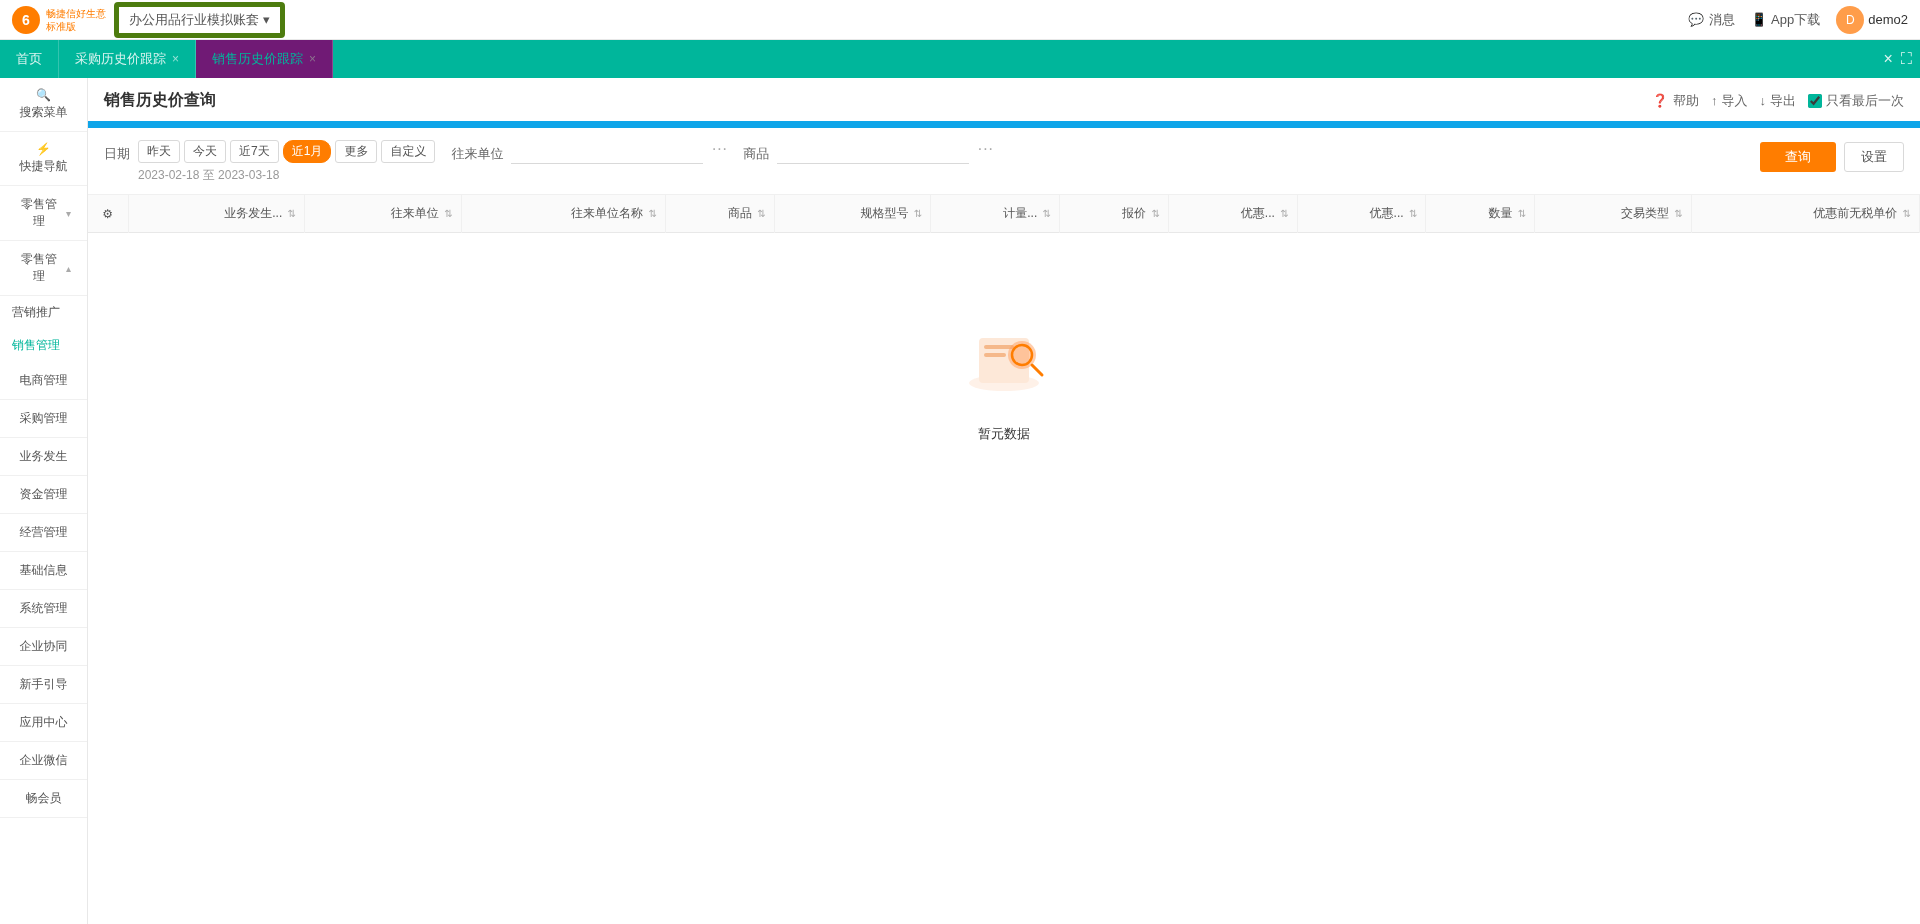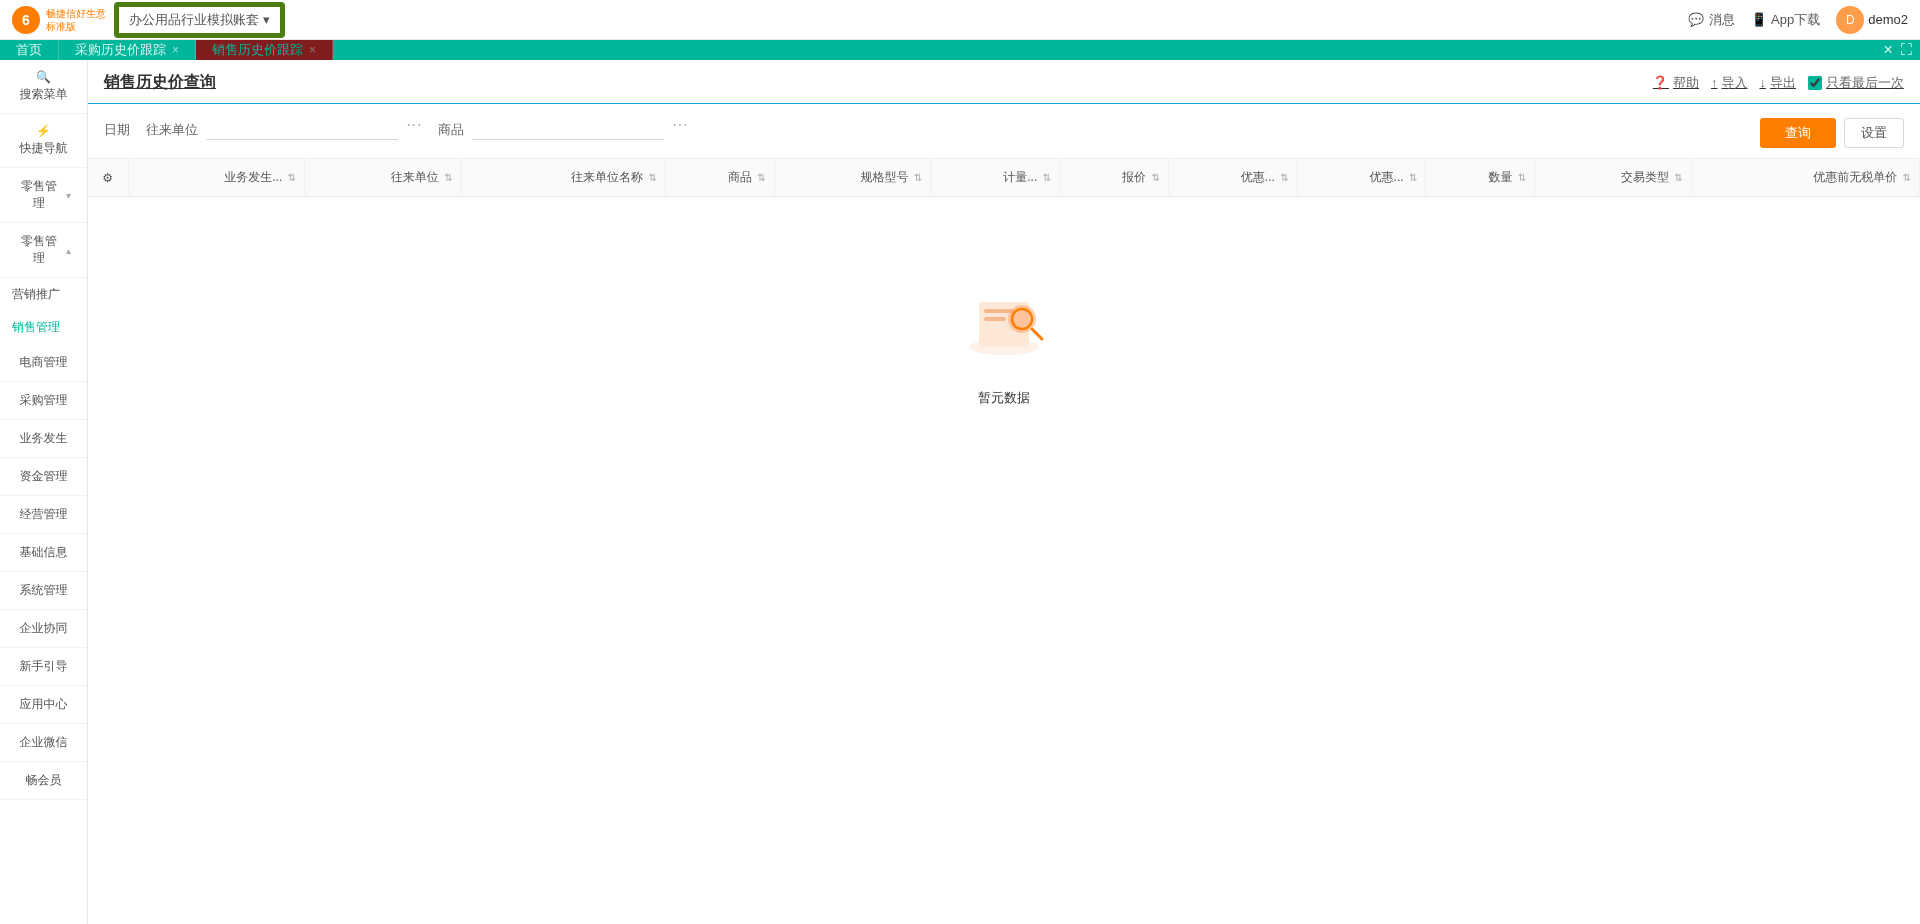--- a/index.html
+++ b/index.html
@@ -22,38 +22,38 @@
     .logo-circle span { color: #fff; font-size: 14px; font-weight: bold; }
     .logo-text { font-size: 10px; color: #ff7d00; line-height: 1.3; }
     .dropdown-selector { display: flex; align-items: center; gap: 4px; padding: 4px 10px; border: 5px solid #4d7c0f; border-radius: 4px; cursor: pointer; color: #555; font-size: 13px; }
     .top-bar-right { display: flex; align-items: center; gap: 16px; color: #555; font-size: 13px; }
     .top-bar-right .avatar { width: 28px; height: 28px; border-radius: 50%; background: #ff9d4a; display: flex; align-items: center; justify-content: center; color: #fff; font-size: 12px; }
     .top-bar-right .user-name { color: #333; }
     .top-bar-item { display: flex; align-items: center; gap: 4px; cursor: pointer; color: #555; }
 
     
     .tab-bar {
-      height: 20px;
+      height: 38px;
       background: #00b69b;
       display: flex;
       align-items: stretch;
       flex-shrink: 0;
     }
     .tab-item {
       display: flex;
       align-items: center;
       padding: 0 16px;
       cursor: pointer;
       color: rgba(255,255,255,0.85);
       font-size: 13px;
       gap: 6px;
       border-right: 1px solid rgba(255,255,255,0.2);
     }
     .tab-item.active {
-      background: #7f1d1d;
+      background: #701a75;
       color: #00b69b;
       font-weight: 500;
     }
     .tab-item .close-icon { font-size: 12px; opacity: 0.7; }
     .tab-item.active .close-icon { color: #999; }
     .tab-bar-actions { margin-left: auto; display: flex; align-items: center; gap: 8px; padding-right: 8px; }
     .tab-bar-actions span { color: rgba(255,255,255,0.85); cursor: pointer; font-size: 16px; }
 
     
     .main-layout { display: flex; flex: 1; overflow: hidden; }
@@ -107,25 +107,24 @@
       background: #fff;
       margin: 0;
       flex: 1;
       display: flex;
       flex-direction: column;
     }
 
     
     .page-header {
       padding: 12px 16px 10px;
-      border-bottom: 1px solid #0ea5e9;
+      border-bottom: 7px solid #0ea5e9;
       display: flex;
       align-items: center;
       justify-content: space-between;
-      text-decoration: underline;
     }
     .page-title { font-size: 16px; font-weight: 600; color: #333; }
     .page-actions { display: flex; align-items: center; gap: 12px; color: #666; font-size: 13px; }
     .page-actions .action-item { display: flex; align-items: center; gap: 4px; cursor: pointer; }
     .checkbox-wrap { display: flex; align-items: center; gap: 4px; }
     .checkbox-wrap input[type=checkbox] { accent-color: #00b69b; width: 14px; height: 14px; }
     .filter-group { display: flex; align-items: flex-start; gap: 8px; }
     .filter-label { color: #666; font-size: 13px; line-height: 28px; white-space: nowrap; }
     .date-buttons { display: flex; gap: 4px; flex-wrap: wrap; align-items: center; }
     .date-btn { padding: 2px 8px; border: 1px solid #d9d9d9; border-radius: 3px; cursor: pointer; font-size: 12px; color: #555; background: #fff; }
@@ -308,20 +307,31 @@
             <label for="onlyLast">只看最后一次</label>
           </div>
         </div>
       </div>
 
       <div style="padding: 12px 16px 0; border-bottom: 1px solid #f0f0f0;">
         <div style="display: flex; align-items: flex-start; gap: 16px; flex-wrap: wrap; margin-bottom: 10px;">
 
           <div class="filter-group">
             <span class="filter-label">日期</span>
+            <div>
+              <div class="date-buttons">
+                <button class="date-btn">昨天</button>
+                <button class="date-btn">今天</button>
+                <button class="date-btn">近7天</button>
+                <button class="date-btn active">近1月</button>
+                <button class="date-btn">更多</button>
+                <button class="date-btn">自定义</button>
+              </div>
+              <div class="date-range">2023-02-18 至 2023-03-18</div>
+            </div>
           </div>
 
           <div class="filter-group">
             <span class="filter-label">往来单位</span>
             <input class="filter-input" type="text" style="">
             <span class="filter-dots">···</span>
           </div>
 
           <div class="filter-group">
             <span class="filter-label">商品</span>

